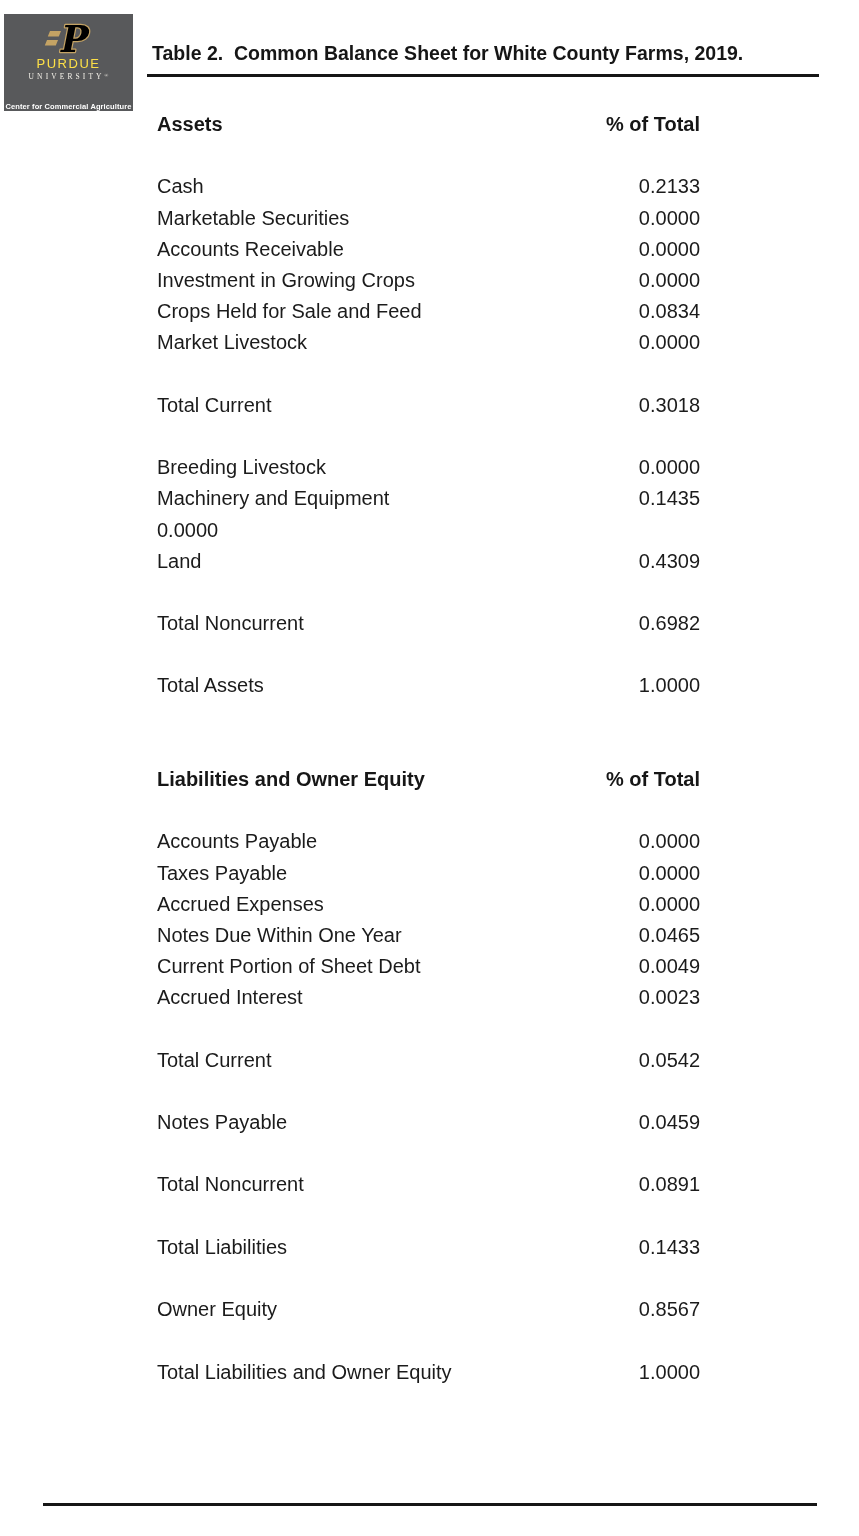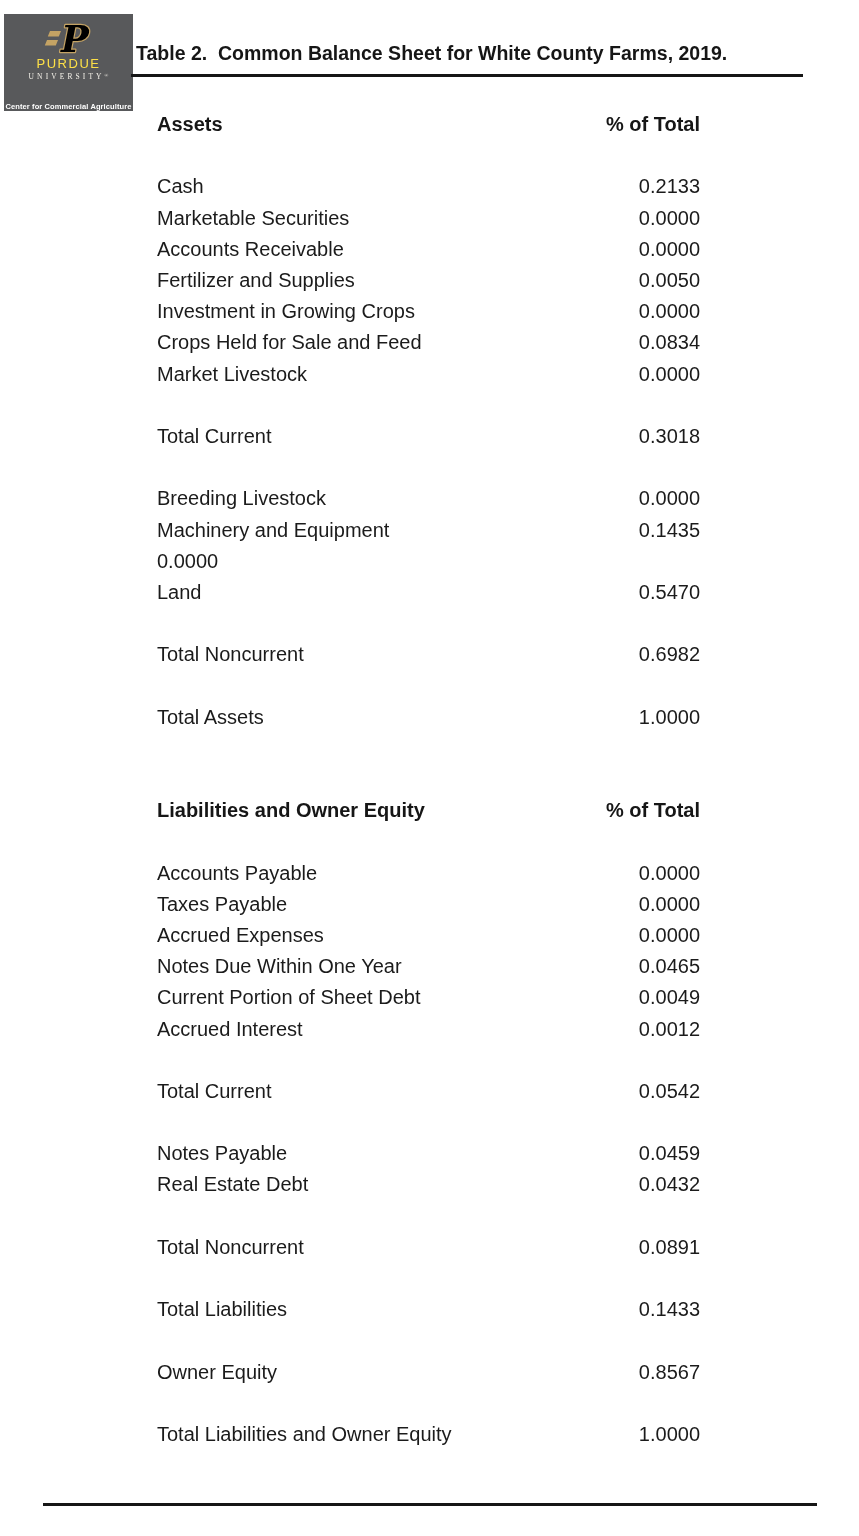--- a/index.html
+++ b/index.html
@@ -31,21 +31,21 @@
     line-height: 1; margin-top: 3px;
   }
   .logo-univ .reg { font-size: 5px; letter-spacing: 0; vertical-align: top; }
   .logo-unit {
     color: #ffffff; font-size: 7.5px; font-weight: bold;
     line-height: 1; margin-top: 22px; letter-spacing: 0.1px;
   }
 
   
   .title-wrap {
-    position: absolute; left: 131px; top: 42px;
+    position: absolute; left: 147px; top: 42px;
     width: 672px;
     border-bottom: 3px solid #161616;
     padding: 0 0 9px 0;
   }
   .table-title {
     margin: 0; padding-left: 5px;
     font-size: 19.5px; font-weight: bold;
     white-space: pre; color: #161616;
     line-height: 1.2;
   }
@@ -101,24 +101,20 @@
     </div>
     <div class="row item">
       <span class="lbl">Marketable Securities</span>
       <span class="val">0.0000</span>
     </div>
     <div class="row item">
       <span class="lbl">Accounts Receivable</span>
       <span class="val">0.0000</span>
     </div>
     <div class="row item">
-      <span class="lbl">Fertilizer and Supplies</span>
-      <span class="val">0.0050</span>
-    </div>
-    <div class="row item">
       <span class="lbl">Investment in Growing Crops</span>
       <span class="val">0.0000</span>
     </div>
     <div class="row item">
       <span class="lbl">Crops Held for Sale and Feed</span>
       <span class="val">0.0834</span>
     </div>
     <div class="row item">
       <span class="lbl">Market Livestock</span>
       <span class="val">0.0000</span>
@@ -135,21 +131,21 @@
     </div>
     <div class="row item">
       <span class="lbl">Machinery and Equipment</span>
       <span class="val">0.1435</span>
     </div>
     <div class="row item">
       <span class="val">0.0000</span>
     </div>
     <div class="row item">
       <span class="lbl">Land</span>
-      <span class="val">0.5470</span>
+      <span class="val">0.4309</span>
     </div>
     <div class="row spacer"></div>
     <div class="row item">
       <span class="lbl">Total Noncurrent</span>
       <span class="val">0.6982</span>
     </div>
     <div class="row spacer"></div>
     <div class="row item">
       <span class="lbl">Total Assets</span>
       <span class="val">1.0000</span>
@@ -176,36 +172,32 @@
     <div class="row item">
       <span class="lbl">Notes Due Within One Year</span>
       <span class="val">0.0465</span>
     </div>
     <div class="row item">
       <span class="lbl">Current Portion of Sheet Debt</span>
       <span class="val">0.0049</span>
     </div>
     <div class="row item">
       <span class="lbl">Accrued Interest</span>
-      <span class="val">0.0012</span>
+      <span class="val">0.0023</span>
     </div>
     <div class="row spacer"></div>
     <div class="row item">
       <span class="lbl">Total Current</span>
       <span class="val">0.0542</span>
     </div>
     <div class="row spacer"></div>
     <div class="row item">
       <span class="lbl">Notes Payable</span>
       <span class="val">0.0459</span>
     </div>
-    <div class="row item">
-      <span class="lbl">Real Estate Debt</span>
-      <span class="val">0.0432</span>
-    </div>
     <div class="row spacer"></div>
     <div class="row item">
       <span class="lbl">Total Noncurrent</span>
       <span class="val">0.0891</span>
     </div>
     <div class="row spacer"></div>
     <div class="row item">
       <span class="lbl">Total Liabilities</span>
       <span class="val">0.1433</span>
     </div>

